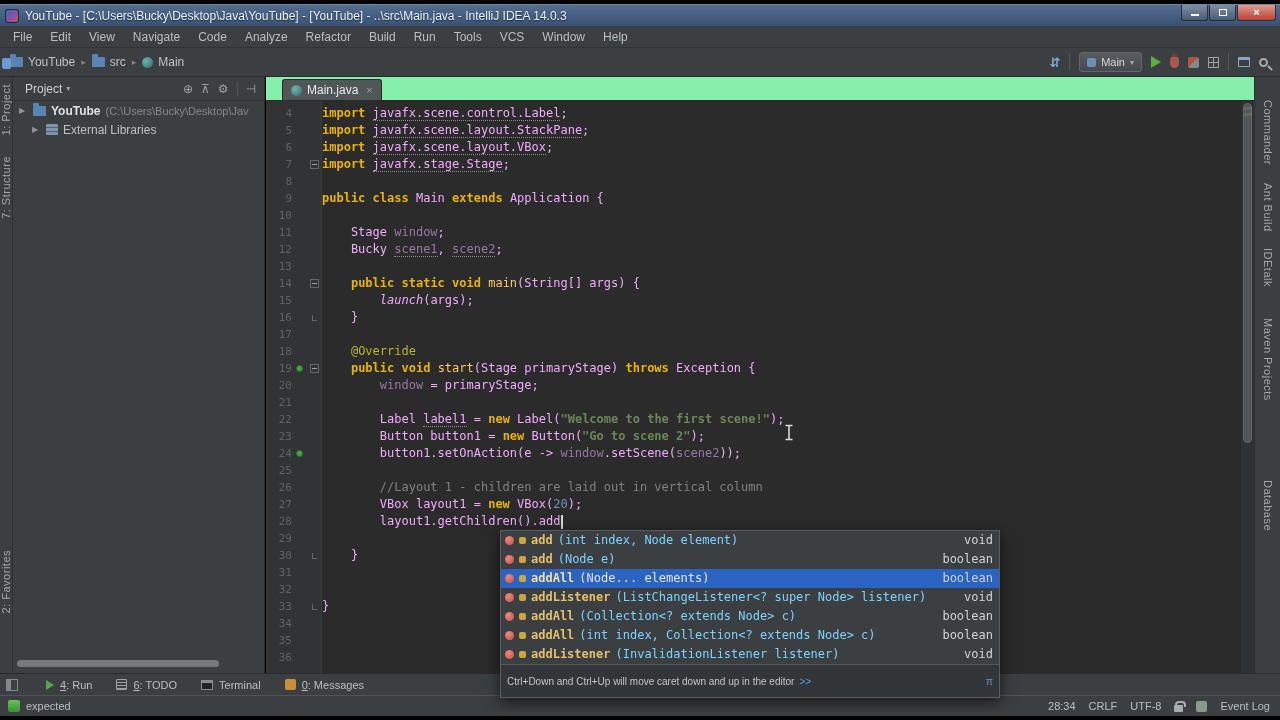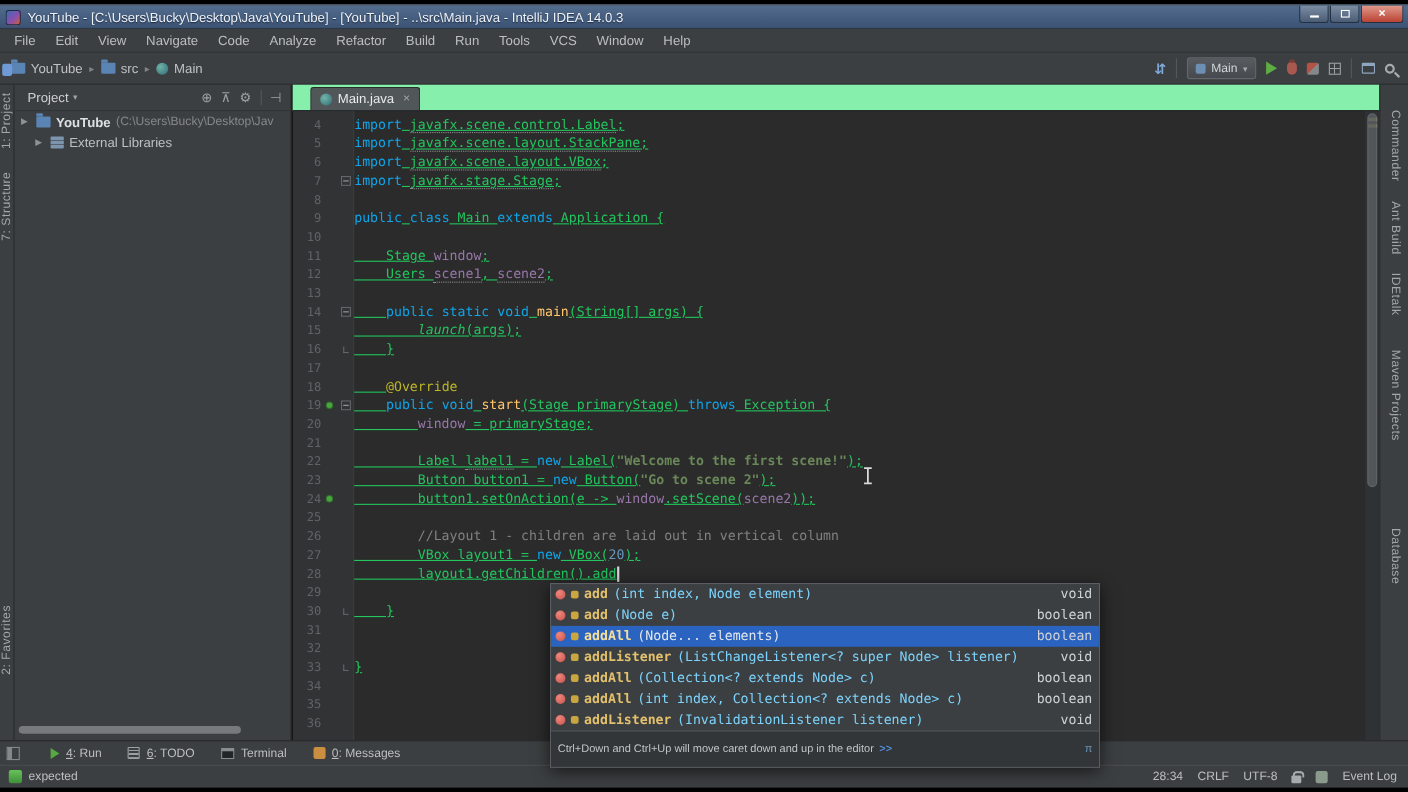--- a/index.html
+++ b/index.html
@@ -97,22 +97,22 @@
   #code-lines{position:absolute;left:0;top:4px;width:100%;}
   .cl{display:flex;height:17px;}
   .ln{width:26px;text-align:right;font:11px/17px "DejaVu Sans Mono",monospace;color:#606366;flex:none;}
   .lic{width:14px;display:flex;align-items:center;justify-content:center;flex:none;}
   .lfold{width:16px;display:flex;align-items:center;justify-content:center;flex:none;}
   .lcode{white-space:pre;font:12px/17px "DejaVu Sans Mono",monospace;color:#a9b7c6;}
   .gdot{width:7px;height:7px;border-radius:50%;background:#49a63d;border:1px solid #2c6e2a;}
   .fm{width:9px;height:9px;border:1px solid #63666a;position:relative;background:#313335;}
   .fm::after{content:"";position:absolute;left:1px;right:1px;top:3px;height:1px;background:#9da1a4;}
   .fe{width:5px;height:6px;border-left:1px solid #63666a;border-bottom:1px solid #63666a;}
-  .t-kw{color:#0ea5e9;font-weight:normal;}
-  .t-id{color:#22c55e;text-decoration:underline;}
+  .t-kw{color:#eab308;font-weight:bold;}
+  .t-id{color:#f0abfc;}
   .t-str{color:#6a8759;font-weight:bold;}
   .t-cmt{color:#808080;}
   .t-num{color:#6897bb;}
   .t-fld{color:#9876aa;}
   .t-mth{color:#ffc66b;}
   .t-ann{color:#bbb529;}
   .t-it{font-style:italic;}
   .t-ul{border-bottom:1px dotted #8a8d90;}
   .caret{display:inline-block;width:2px;height:14px;background:#d8d8d8;vertical-align:middle;margin-left:1px;}
 
@@ -328,21 +328,21 @@
       <div class="cl">
         <span class="ln">11</span>
         <span class="lic"></span>
         <span class="lfold"></span>
         <span class="lcode"><span class="t-id">    Stage </span><span class="t-fld">window</span><span class="t-id">;</span></span>
       </div>
       <div class="cl">
         <span class="ln">12</span>
         <span class="lic"></span>
         <span class="lfold"></span>
-        <span class="lcode"><span class="t-id">    Users </span><span class="t-fld t-ul">scene1</span><span class="t-id">, </span><span class="t-fld t-ul">scene2</span><span class="t-id">;</span></span>
+        <span class="lcode"><span class="t-id">    Bucky </span><span class="t-fld t-ul">scene1</span><span class="t-id">, </span><span class="t-fld t-ul">scene2</span><span class="t-id">;</span></span>
       </div>
       <div class="cl">
         <span class="ln">13</span>
         <span class="lic"></span>
         <span class="lfold"></span>
         <span class="lcode"></span>
       </div>
       <div class="cl">
         <span class="ln">14</span>
         <span class="lic"></span>

